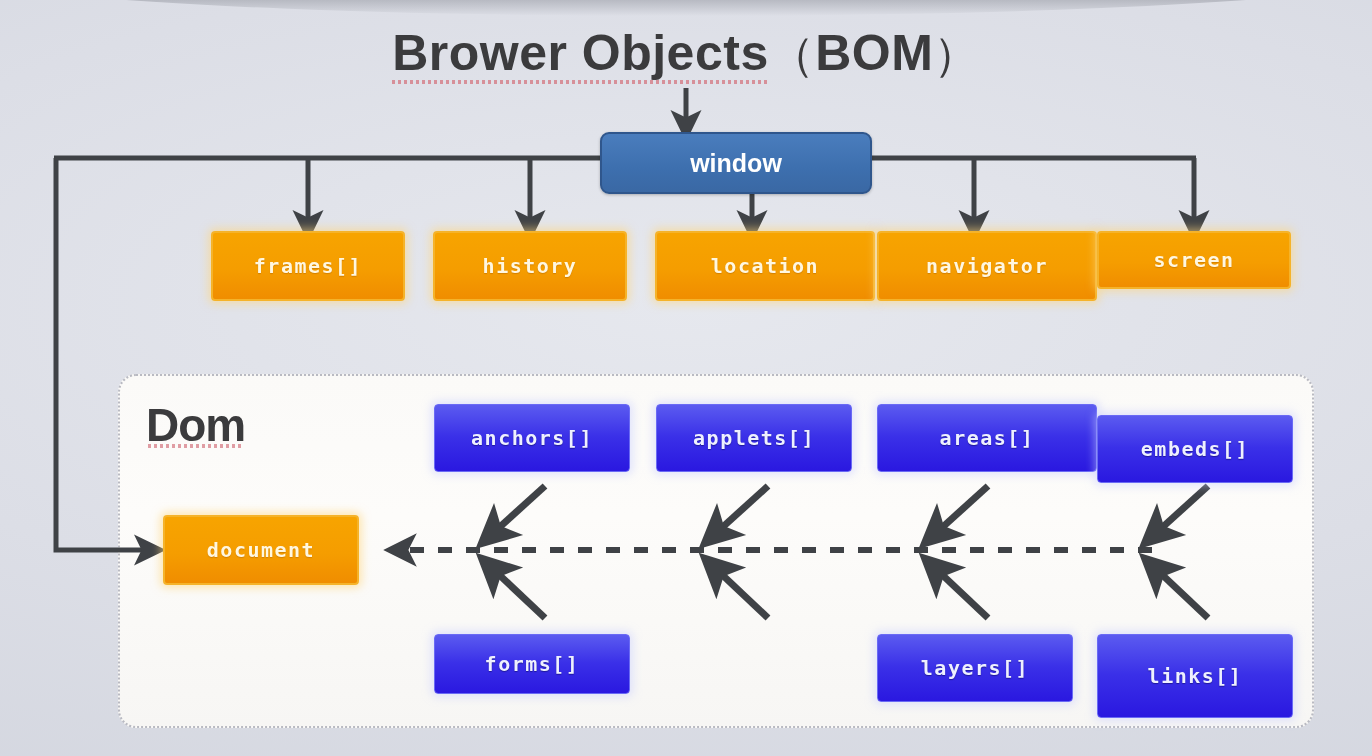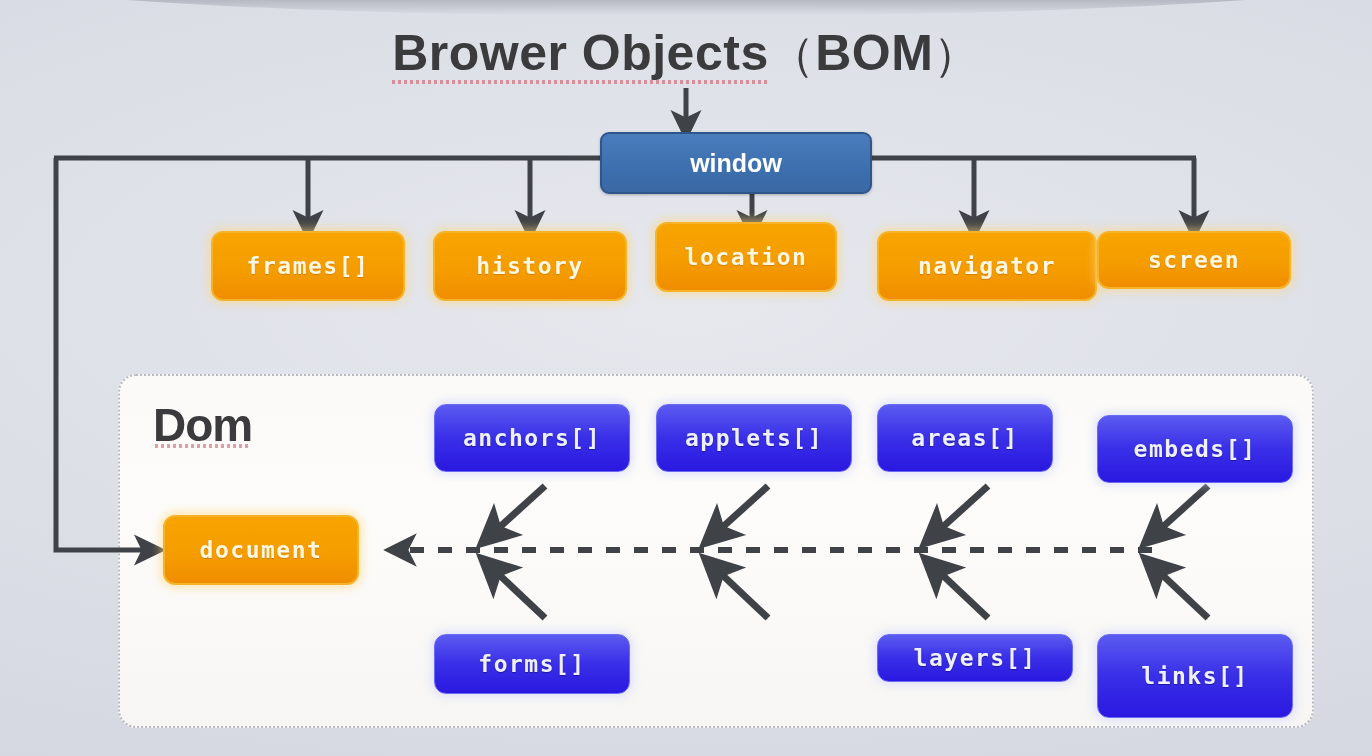--- a/index.html
+++ b/index.html
@@ -55,24 +55,24 @@
     opacity: .75;
   }
   #title .paren { font-weight: normal; font-size: 46px; }
 
   
   .node {
     position: absolute;
     display: flex;
     align-items: center;
     justify-content: center;
-    border-radius: 12px;
+    border-radius: 4px;
     box-sizing: border-box;
     font-family: "DejaVu Sans Mono", "Liberation Mono", monospace;
-    font-size: 23px;
+    font-size: 20px;
     font-weight: bold;
     letter-spacing: 1.5px;
     white-space: nowrap;
     user-select: none;
   }
   .node.orange {
     background: linear-gradient(180deg, #f7a400 0%, #f59d00 55%, #f08d00 100%);
     color: #fff7e0;
     border: 2px solid #f5b32a;
     box-shadow: 0 0 9px 3px rgba(255,214,120,.55);
@@ -108,21 +108,20 @@
     border-radius: 18px;
     background: linear-gradient(180deg, #fbfaf8 0%, #fdfcfa 40%, #f7f6f4 100%);
   }
   #dom-label {
     position: absolute;
     left: 146px; top: 398px;
     font-size: 46px;
     font-weight: bold;
     color: #3b3b3d;
     letter-spacing: -1px;
-    margin-left: 7px;
   }
   #dom-label::after {
     content: "";
     position: absolute;
     left: 2px; right: 2px; bottom: 4px;
     height: 4px;
     background:
       repeating-linear-gradient(90deg,
         #d4757f 0px, #d4757f 3px,
         rgba(212,117,127,0) 3px, rgba(212,117,127,0) 6px);
@@ -189,50 +188,50 @@
   <div class="node window-node" style="left:600px; top:132px; width:272px; height:62px;text-align:right;">
     <span>window</span>
   </div>
 
   <div class="node orange" style="left:211px; top:231px; width:194px; height:70px;">
     <span>frames[]</span>
   </div>
   <div class="node orange" style="left:433px; top:231px; width:194px; height:70px;align-items:center;">
     <span>history</span>
   </div>
-  <div class="node orange" style="left:655px; top:222px; width:182px; height:70px;">
+  <div class="node orange" style="left:655px; top:231px; width:220px; height:70px;">
     <span>location</span>
   </div>
   <div class="node orange" style="left:877px; top:231px; width:220px; height:70px;">
     <span>navigator</span>
   </div>
   <div class="node orange" style="left:1097px; top:231px; width:194px; height:58px;">
     <span>screen</span>
   </div>
 
   <div class="node orange" style="left:163px; top:515px; width:196px; height:70px;">
     <span>document</span>
   </div>
 
   <div class="node blue" style="left:434px; top:404px; width:196px; height:68px;">
     <span>anchors[]</span>
   </div>
   <div class="node blue" style="left:656px; top:404px; width:196px; height:68px;">
     <span>applets[]</span>
   </div>
-  <div class="node blue" style="left:877px; top:404px; width:176px; height:68px;">
+  <div class="node blue" style="left:877px; top:404px; width:220px; height:68px;">
     <span>areas[]</span>
   </div>
   <div class="node blue" style="left:1097px; top:404px; width:196px; height:68px;margin-top:11px;">
     <span>embeds[]</span>
   </div>
 
   <div class="node blue" style="left:434px; top:634px; width:196px; height:60px;">
     <span>forms[]</span>
   </div>
-  <div class="node blue" style="left:877px; top:634px; width:196px; height:48px;">
+  <div class="node blue" style="left:877px; top:634px; width:196px; height:68px;">
     <span>layers[]</span>
   </div>
   <div class="node blue" style="left:1097px; top:634px; width:196px; height:84px;">
     <span>links[]</span>
   </div>
 
 </div>
 
 </body></html>

